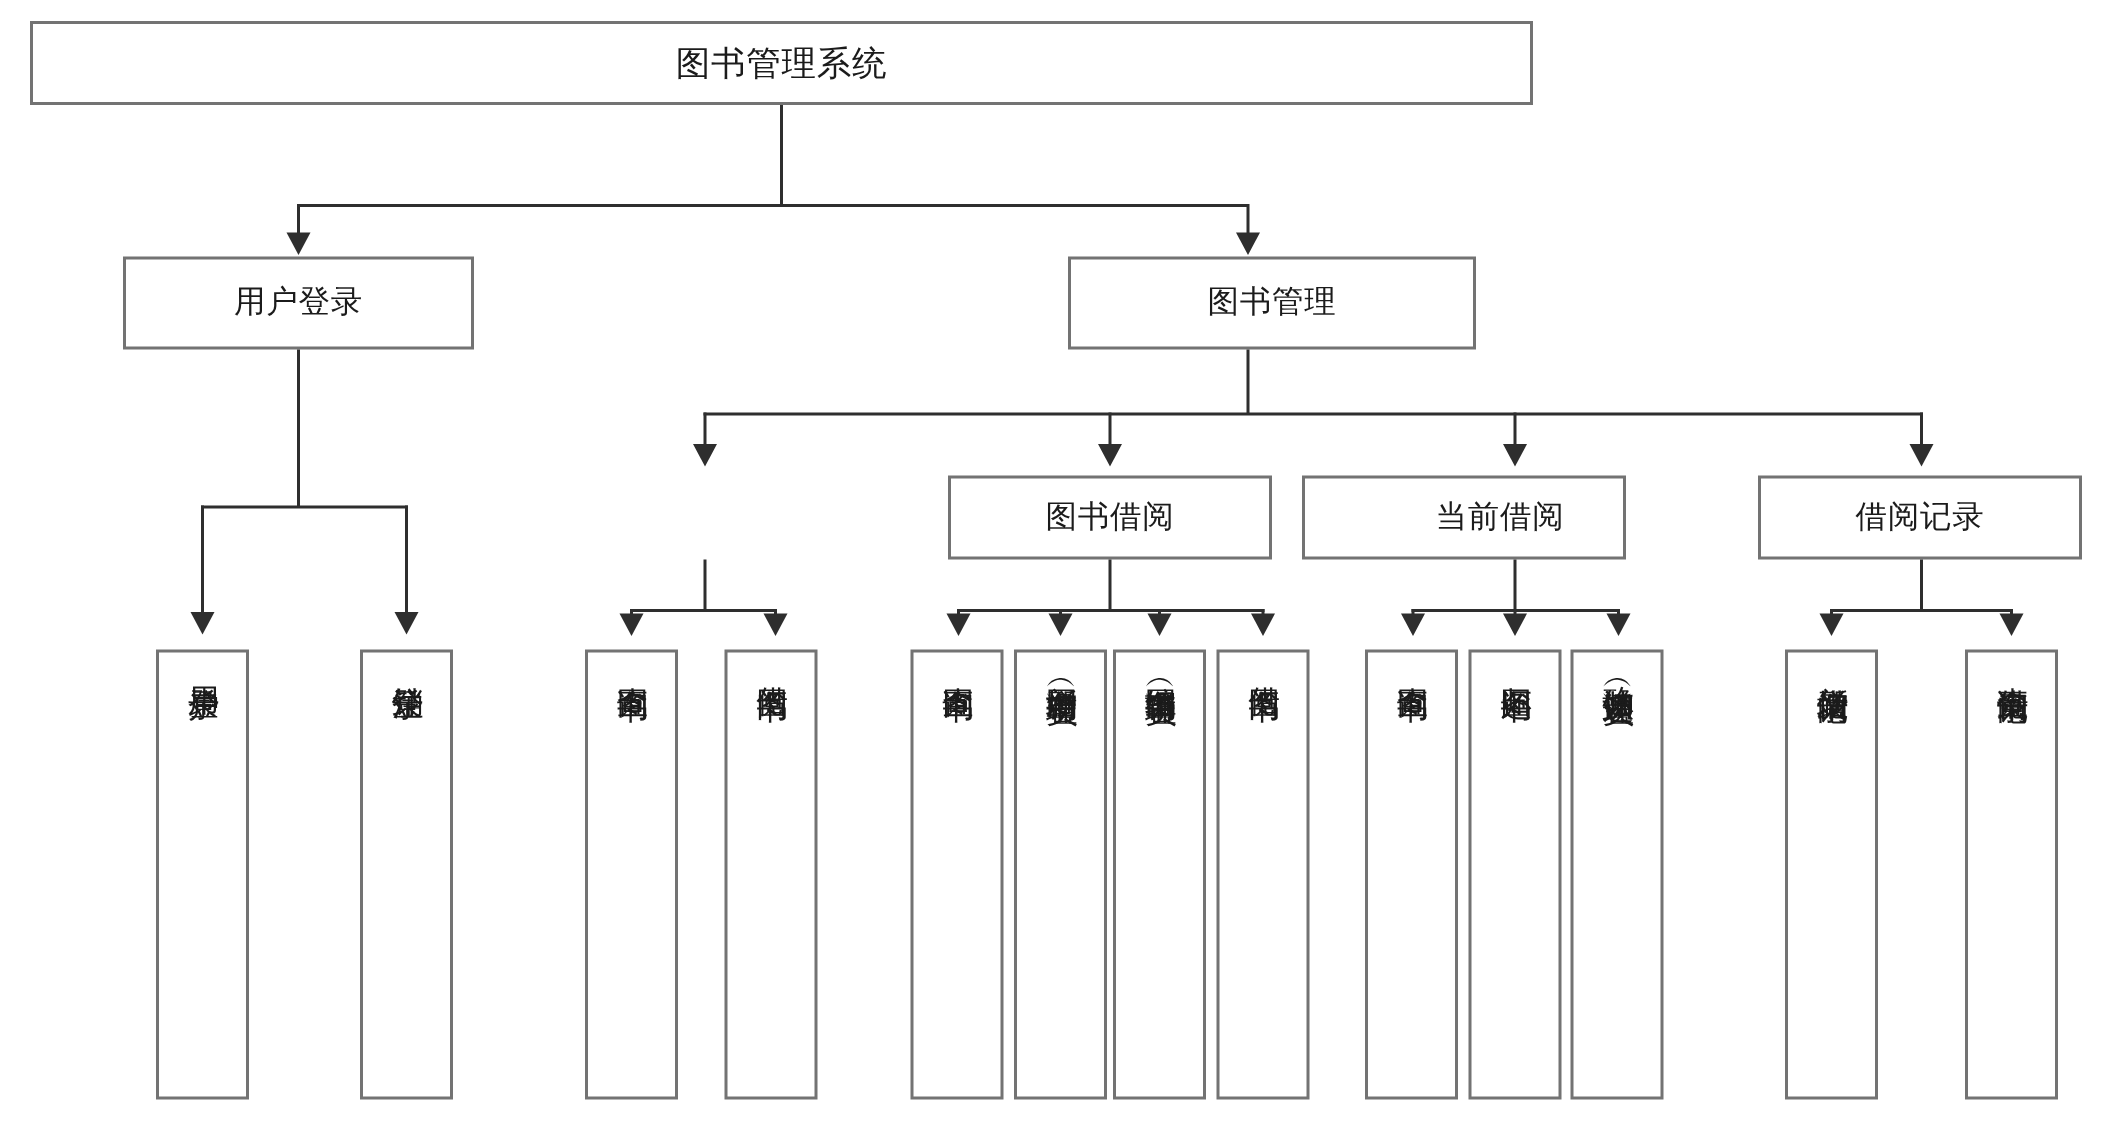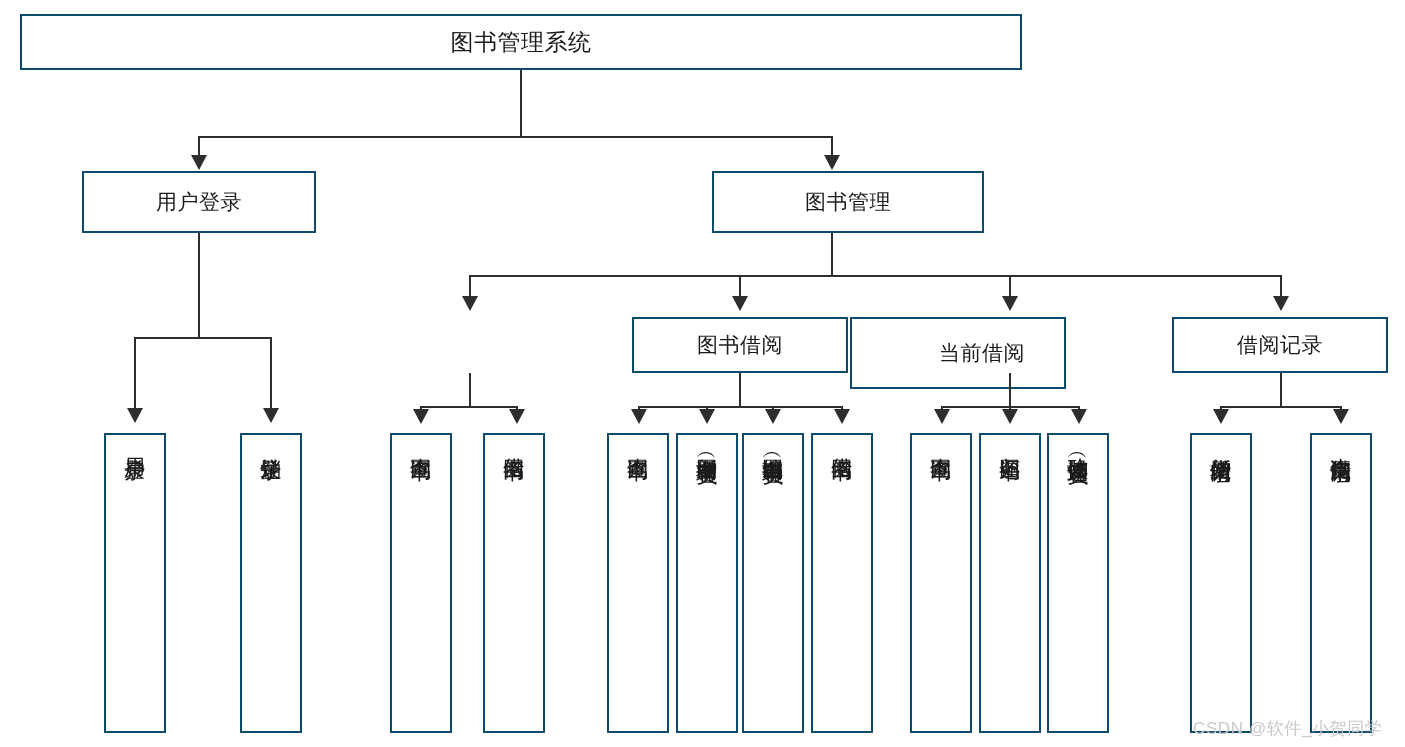--- a/index.html
+++ b/index.html
@@ -13,21 +13,21 @@
     width:1405px;
     height:747px;
     background:#ffffff;
     overflow:hidden;
   }
   
   .node{
     position:absolute;
     box-sizing:border-box;
     background:#ffffff;
-    border:2px solid #0c4a6e;
+    border:2px solid #737373;
     display:flex;
     align-items:center;
     justify-content:center;
     color:#1b1b1b;
   }
   .node .label{
     display:block;
     text-align:center;
     line-height:1.22;
     letter-spacing:0.5px;
@@ -119,21 +119,21 @@
   <div class="seg v" style="left:1009px;top:275px;height:22px;"></div>
   <div class="seg v" style="left:1280px;top:275px;height:22px;"></div>
   <div class="arrow" style="left:462px;top:296px;"></div>
   <div class="arrow" style="left:732px;top:296px;"></div>
   <div class="arrow" style="left:1002px;top:296px;"></div>
   <div class="arrow" style="left:1273px;top:296px;"></div>
 
   <div class="node tier3" style="left:632px;top:317px;width:216px;height:56px;">
     <span class="label">图书借阅</span>
   </div>
-  <div class="node tier3" style="left:850px;top:317px;width:216px;height:72px;padding-left:48px;">
+  <div class="node tier3" style="left:868px;top:317px;width:216px;height:56px;padding-left:48px;">
     <span class="label">当前借阅</span>
   </div>
   <div class="node tier3" style="left:1172px;top:317px;width:216px;height:56px;">
     <span class="label">借阅记录</span>
   </div>
 
   <div class="seg v" style="left:469px;top:373px;height:34px;"></div>
   <div class="seg h" style="left:420px;top:406px;width:98px;"></div>
   <div class="seg v" style="left:420px;top:406px;height:4px;"></div>
   <div class="seg v" style="left:516px;top:406px;height:4px;"></div>
@@ -197,15 +197,14 @@
   <div class="arrow" style="left:1213px;top:409px;"></div>
   <div class="arrow" style="left:1333px;top:409px;"></div>
 
   <div class="node leaf" style="left:1190px;top:433px;width:62px;height:300px;">
     <span class="label">新增借阅记录</span>
   </div>
   <div class="node leaf" style="left:1310px;top:433px;width:62px;height:300px;">
     <span class="label">查询借阅记录</span>
   </div>
 
-  <div id="watermark" style="left:1193px;top:717px;">CSDN @软件_小贺同学</div>
 
 </div>
 
 </body></html>

